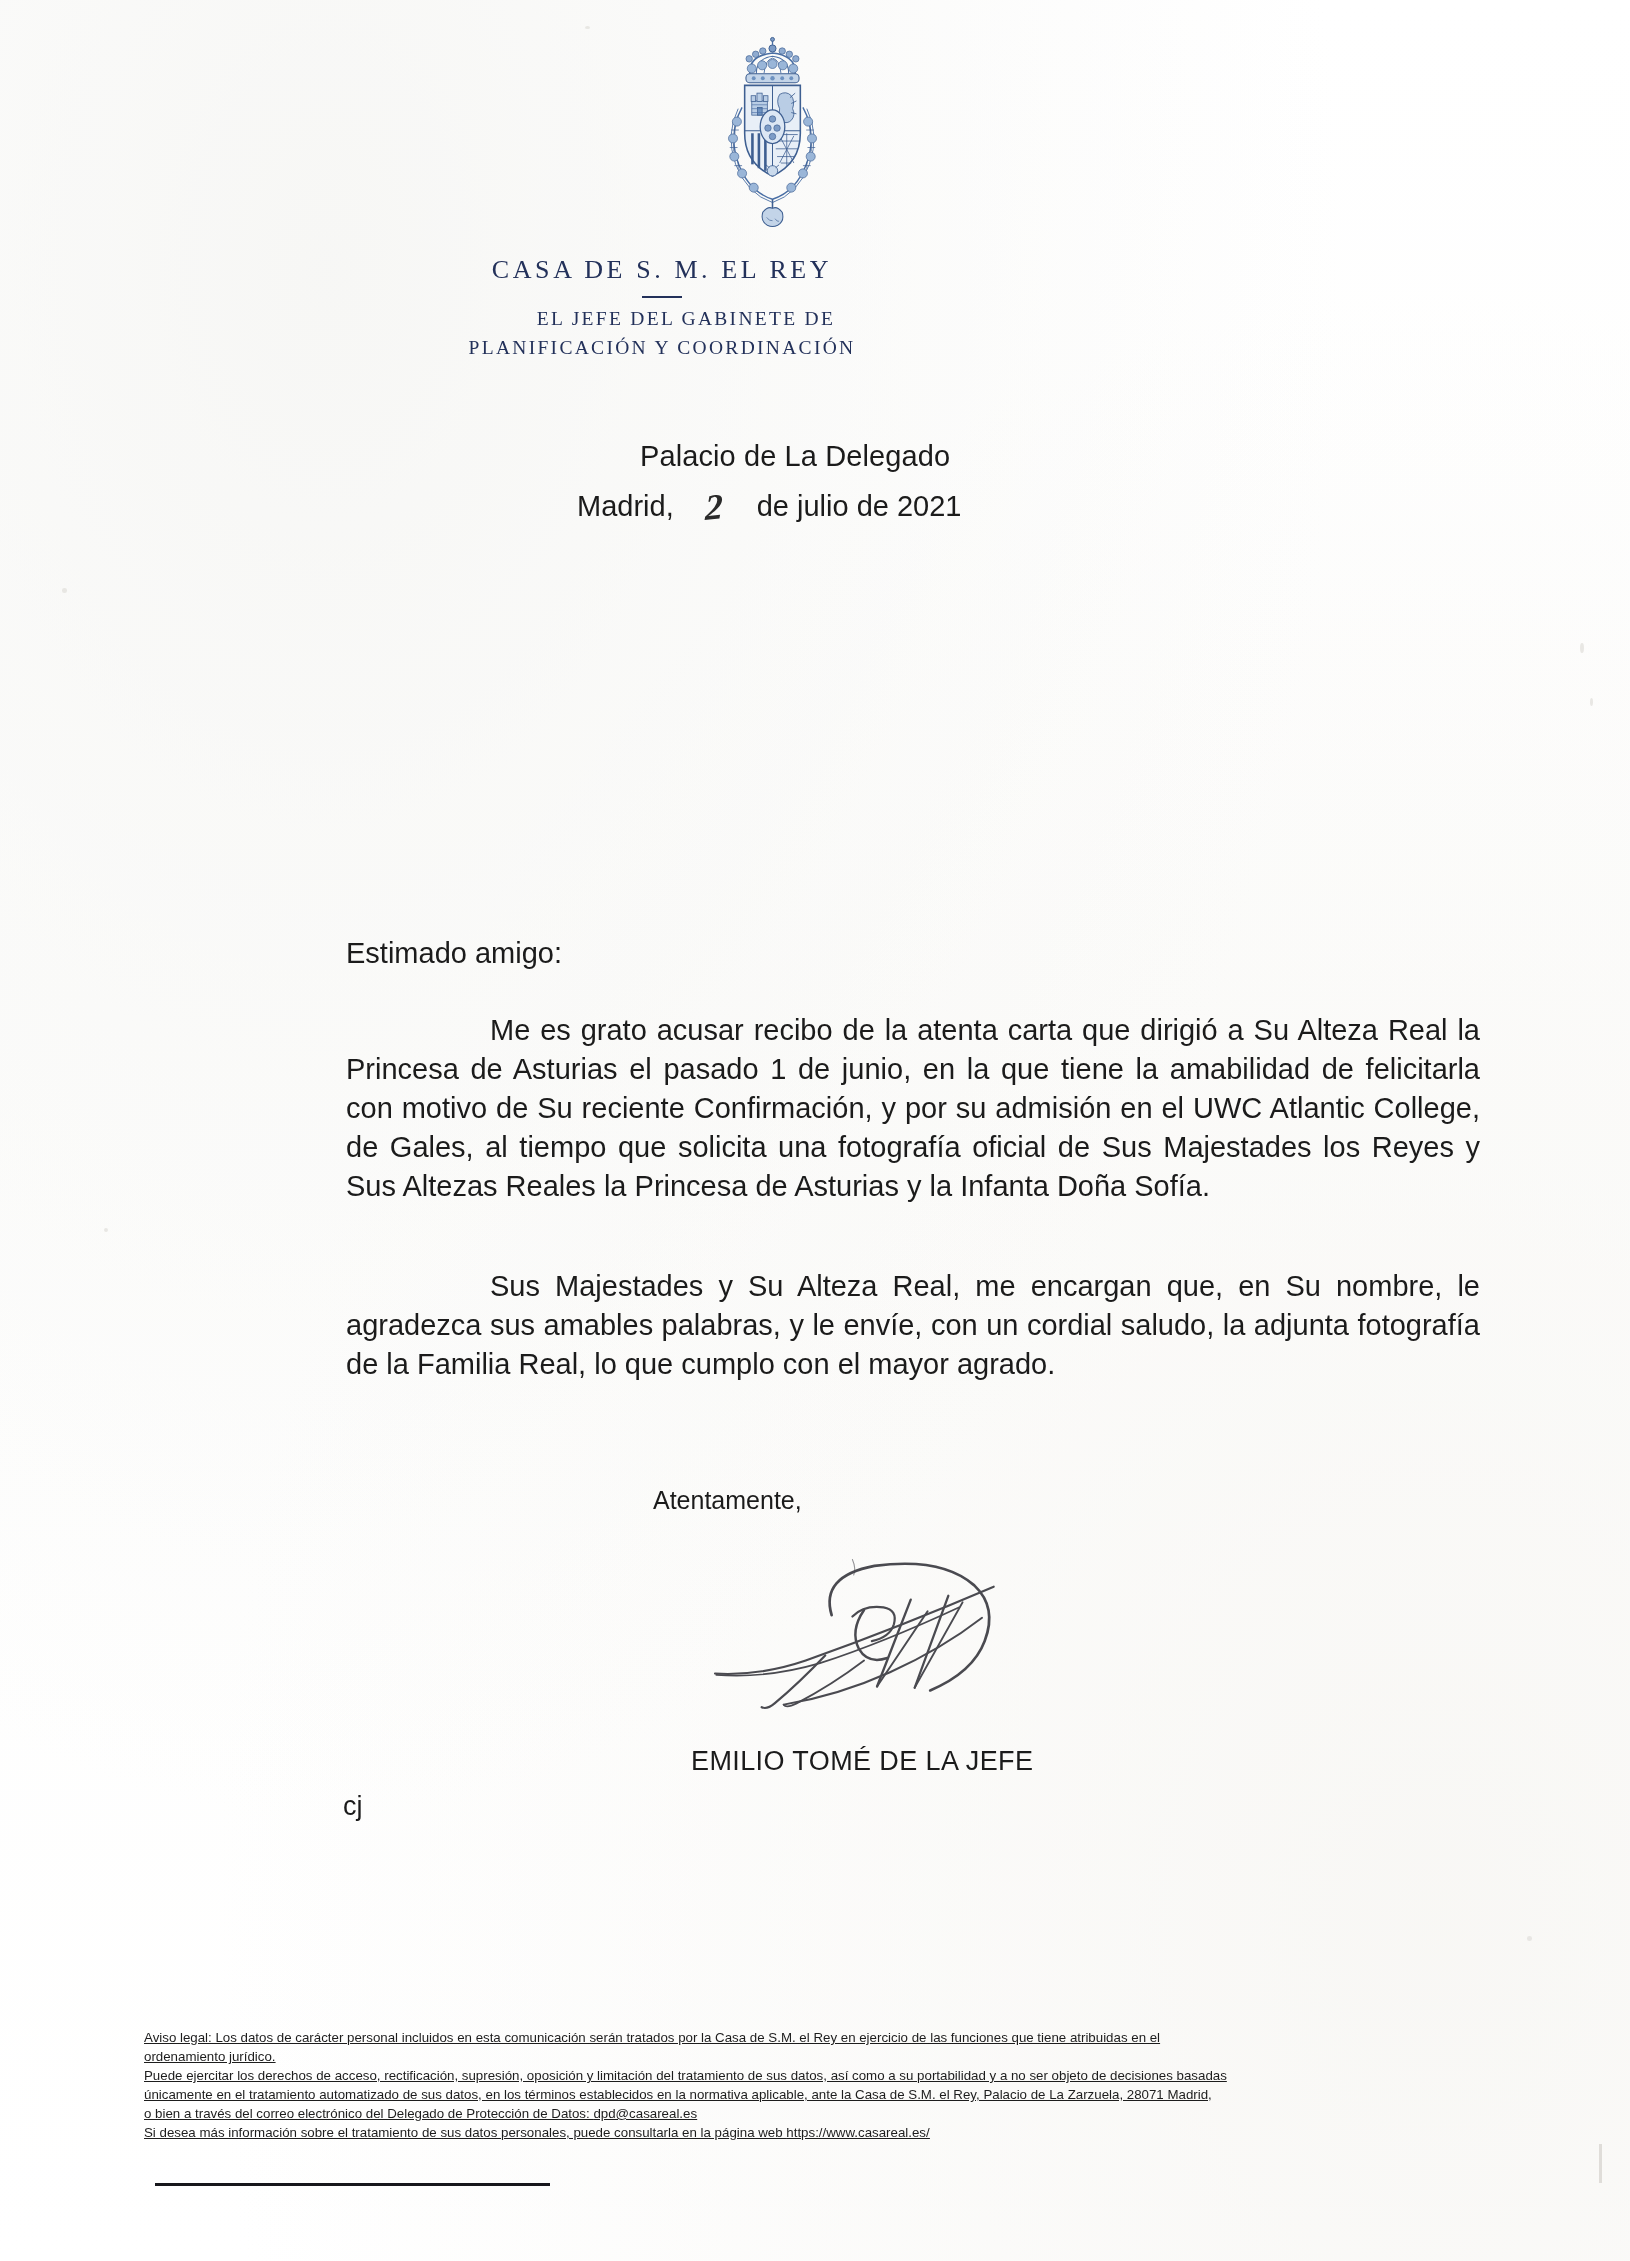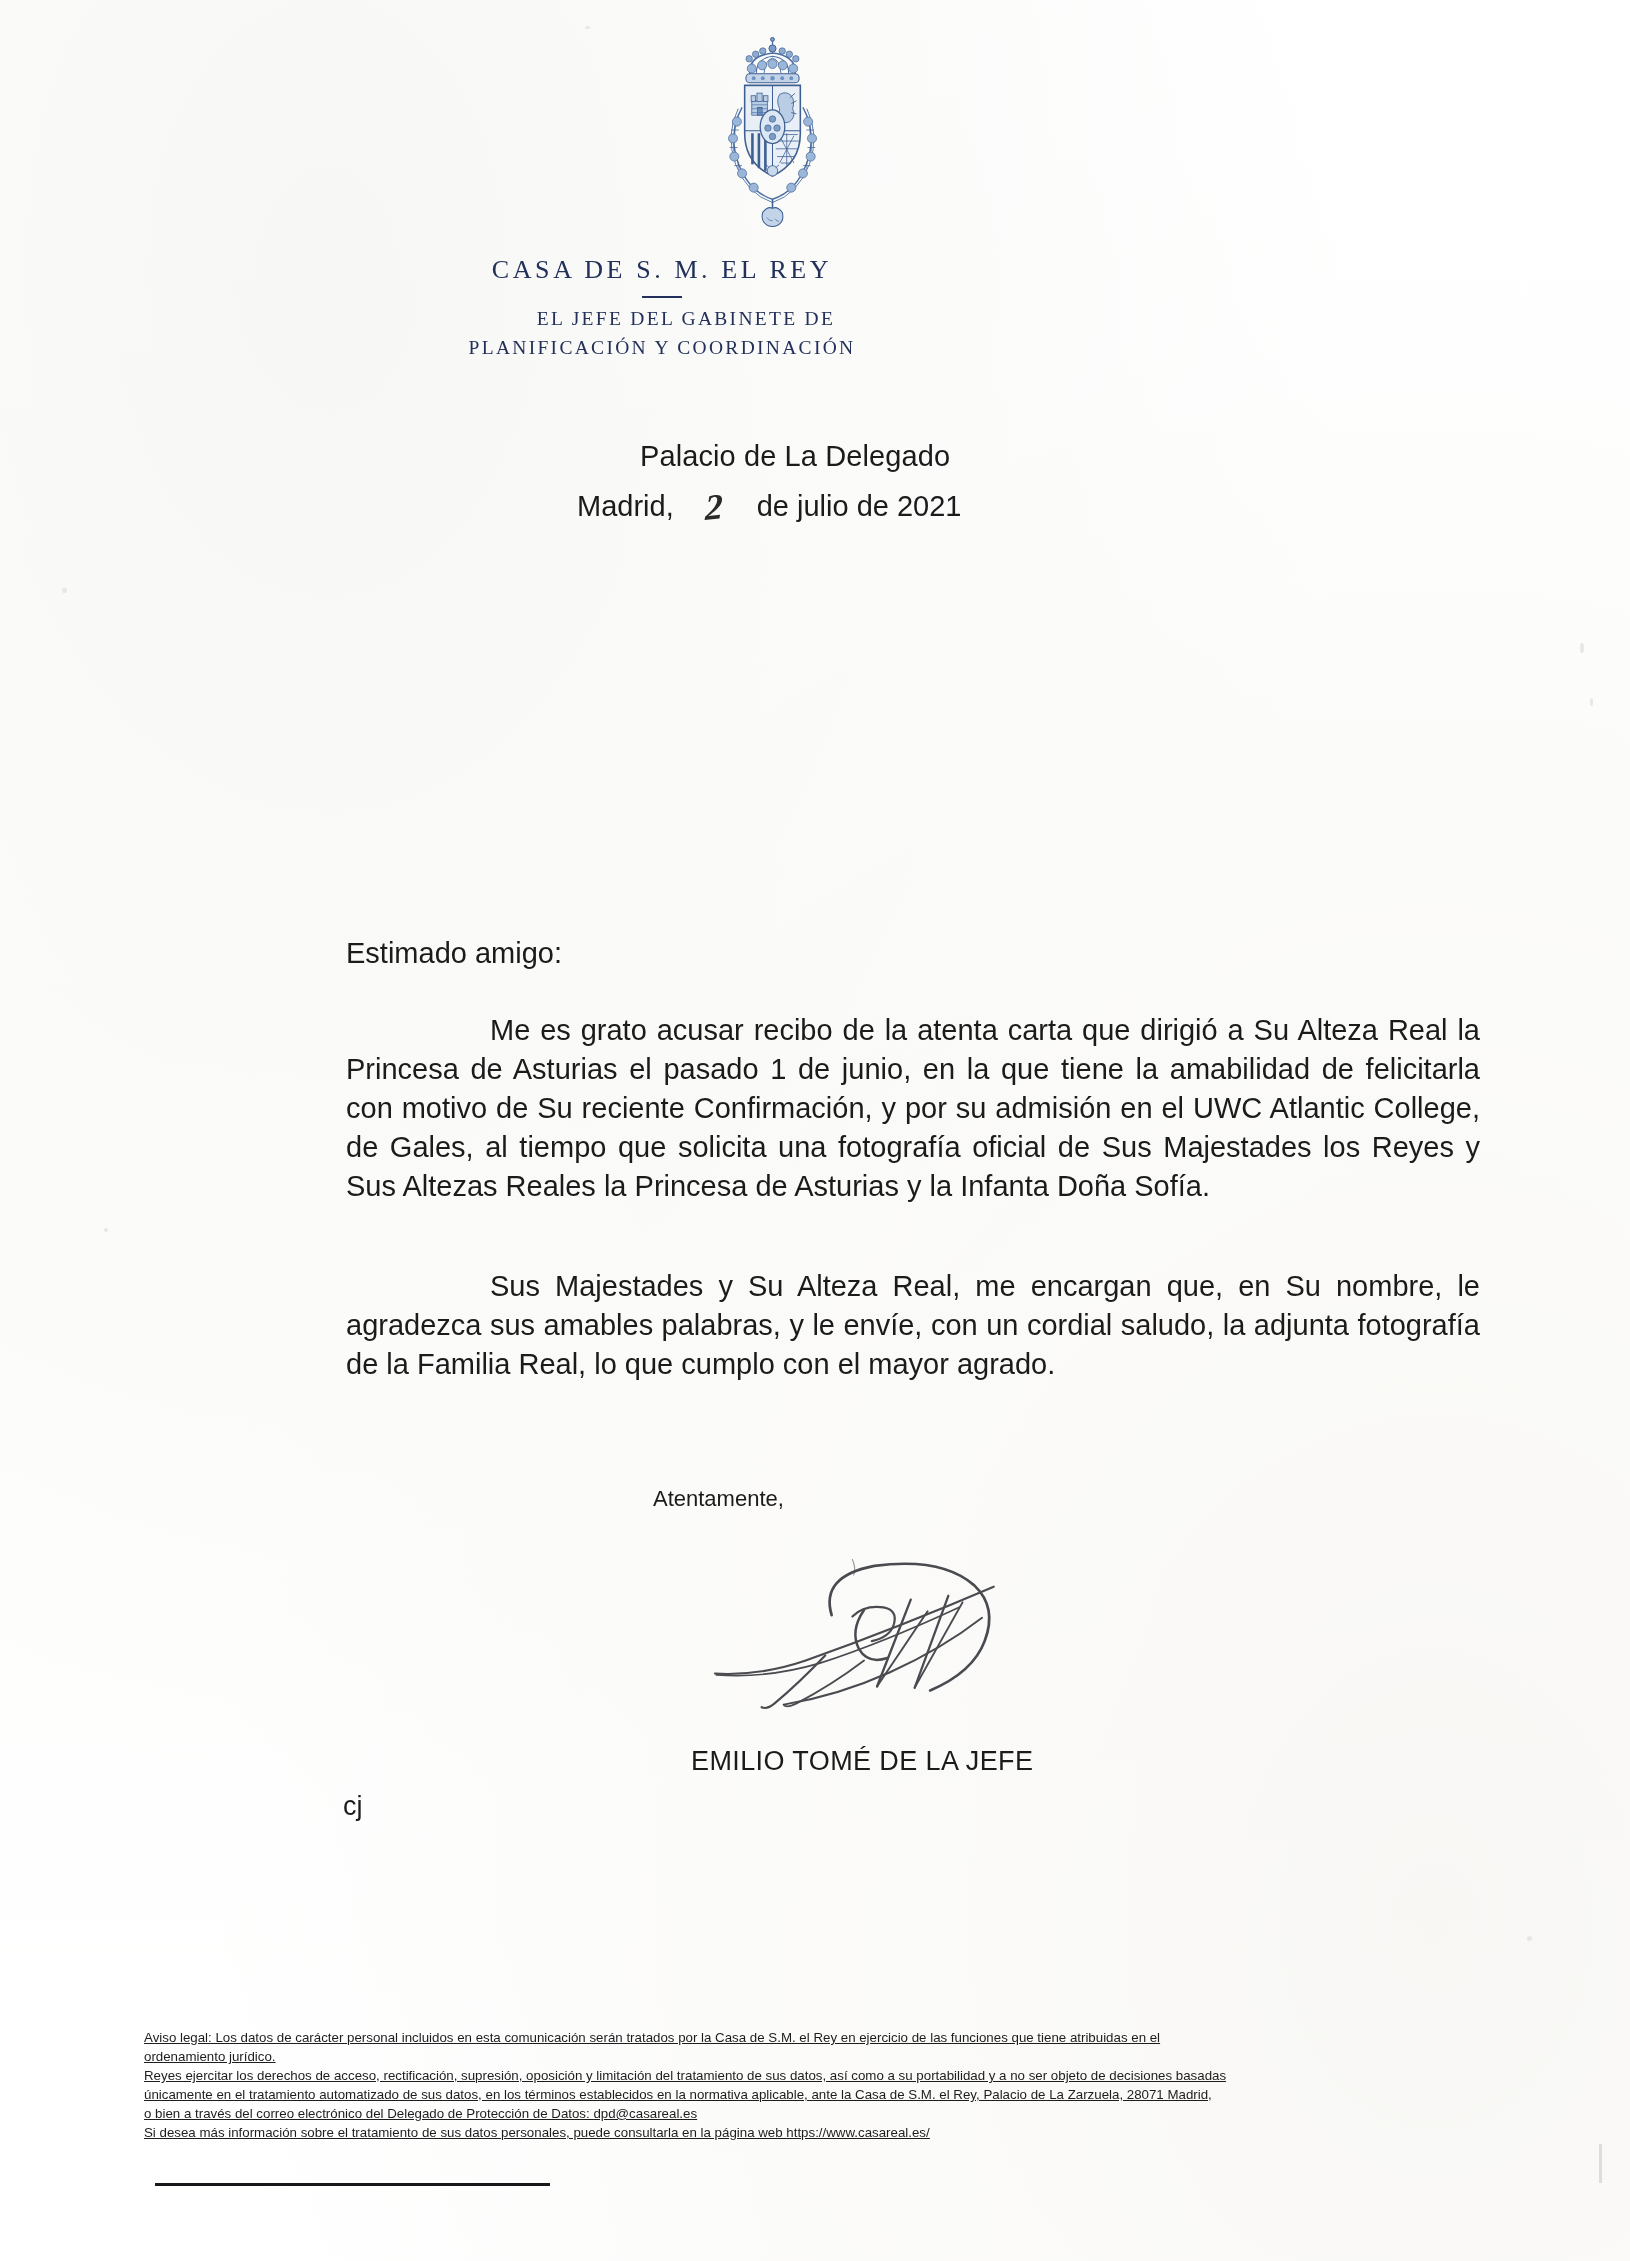--- a/index.html
+++ b/index.html
@@ -127,21 +127,21 @@
     text-justify: inter-word;
   }
   .para .ind { display: inline-block; width: 144px; }
   #para1 { top: 1011px; }
   #para2 { top: 1267px; }
 
   .closing {
     position: absolute;
     left: 653px;
     top: 1486px;
-    font-size: 22px;
+    font-size: 25px;
   }
 
   
   .signature {
     position: absolute;
     left: 669px;
     top: 1540px;
     width: 442px;
     height: 188px;
   }
@@ -375,21 +375,21 @@
       </g>
     </svg>
   </div>
 
   <div class="signer-name">EMILIO TOMÉ DE LA JEFE</div>
   <div class="typist">cj</div>
 
   <div class="legal">
     <p>Aviso legal: Los datos de carácter personal incluidos en esta comunicación serán tratados por la Casa de S.M. el Rey en ejercicio de las funciones que tiene atribuidas en el</p>
     <p>ordenamiento jurídico.</p>
-    <p>Reyes ejercitar los derechos de acceso, rectificación, supresión, oposición y limitación del tratamiento de sus datos, así como a su portabilidad y a no ser objeto de decisiones basadas</p>
+    <p>Puede ejercitar los derechos de acceso, rectificación, supresión, oposición y limitación del tratamiento de sus datos, así como a su portabilidad y a no ser objeto de decisiones basadas</p>
     <p>únicamente en el tratamiento automatizado de sus datos, en los términos establecidos en la normativa aplicable, ante la Casa de S.M. el Rey, Palacio de La Zarzuela, 28071 Madrid,</p>
     <p><span>o bien a través del correo electrónico del Delegado de Protección de Datos: </span><span class="lnk">dpd@casareal.es</span></p>
     <p><span>Si desea más información sobre el tratamiento de sus datos personales, puede consultarla en la página web </span><span class="lnk">https://www.casareal.es/</span></p>
   </div>
 
   <div class="footer-rule"></div>
 </div>
 
 
 </body></html>

